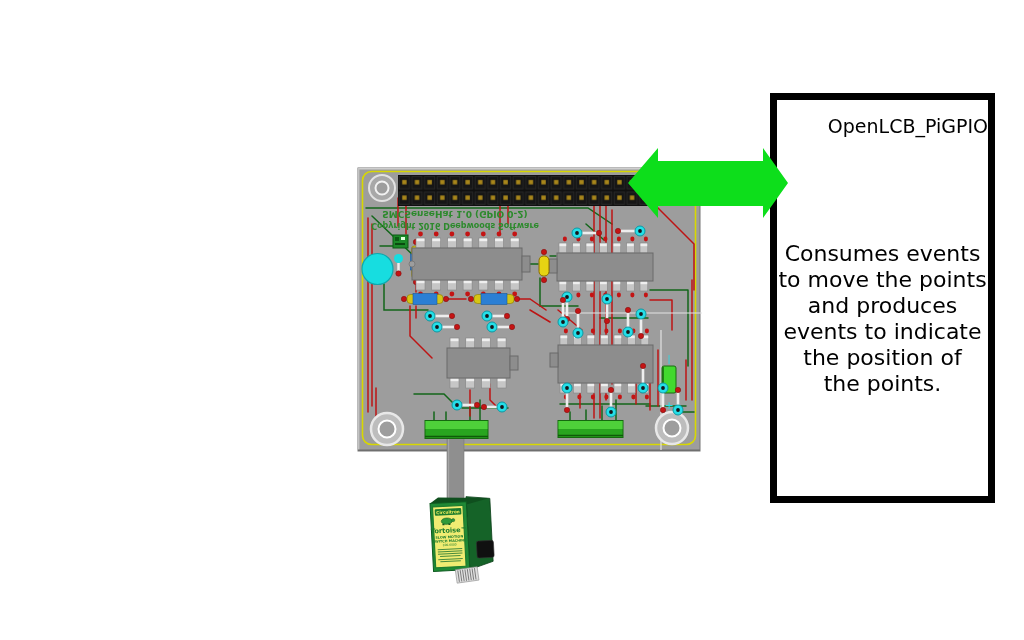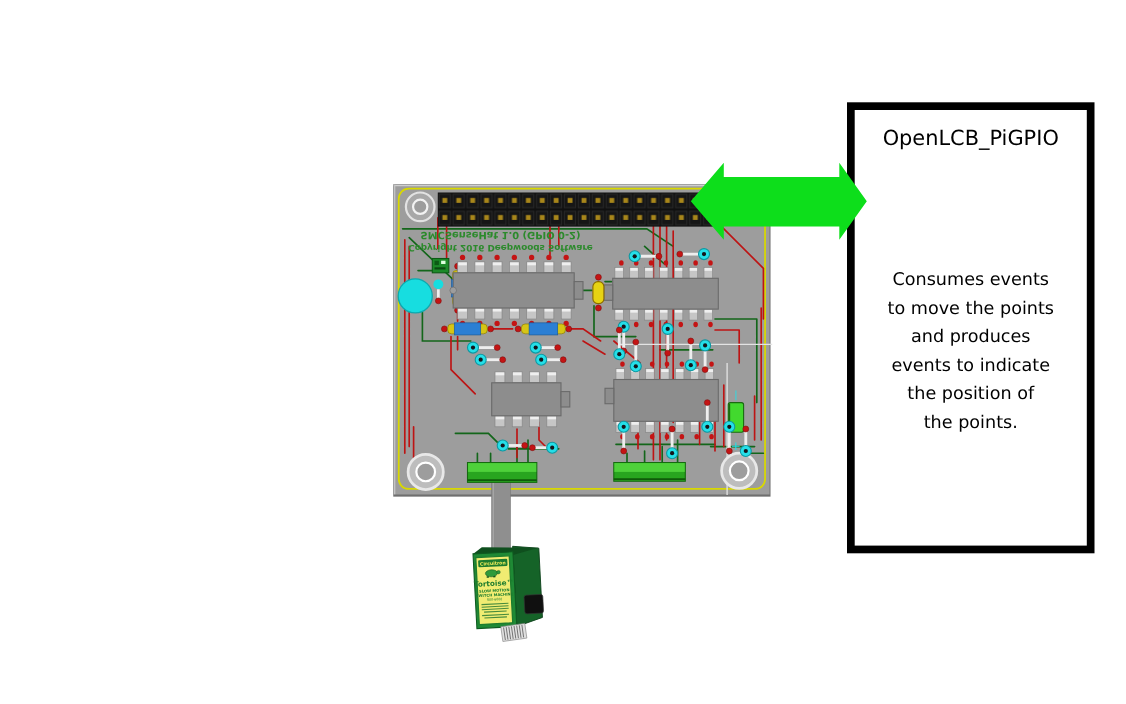--- a/index.html
+++ b/index.html
@@ -2,24 +2,24 @@
 <html><head>
 <meta charset="utf-8">
 <style>
   html,body{margin:0;padding:0}
   body{width:1024px;height:640px;background:#fff;position:relative;overflow:hidden;
        font-family:"DejaVu Sans","Liberation Sans",sans-serif}
   .stage{position:absolute;left:0;top:0;width:1024px;height:640px}
   .pcb-svg{position:absolute;left:350px;top:160px;z-index:0}
   .node-box{position:absolute;left:770px;top:93px;width:225px;height:410px;
             box-sizing:border-box;border:7px solid #000;background:#fff;z-index:1}
-  .node-title{position:absolute;top:15px;left:0;right:0;text-align:center;
+  .node-title{position:absolute;top:15px;left:0;right:0;text-align:right;
               font-size:19px;color:#000}
   .node-desc{position:absolute;top:141px;left:-3px;right:-3px;text-align:center;
-             font-size:16px;line-height:26px;white-space:pre-line;color:#000}
+             font-size:22px;line-height:26px;white-space:pre-line;color:#000}
   .arrow-svg{position:absolute;left:620px;top:140px;z-index:2}
 </style>
 </head>
 <body>
 
 <div class="stage">
 
   <svg class="pcb-svg" width="360" height="435" viewBox="0 0 360 435">
     <defs>
       <pattern id="hdrpin" patternUnits="userSpaceOnUse" x="48" y="15" width="12.65" height="15.5">

